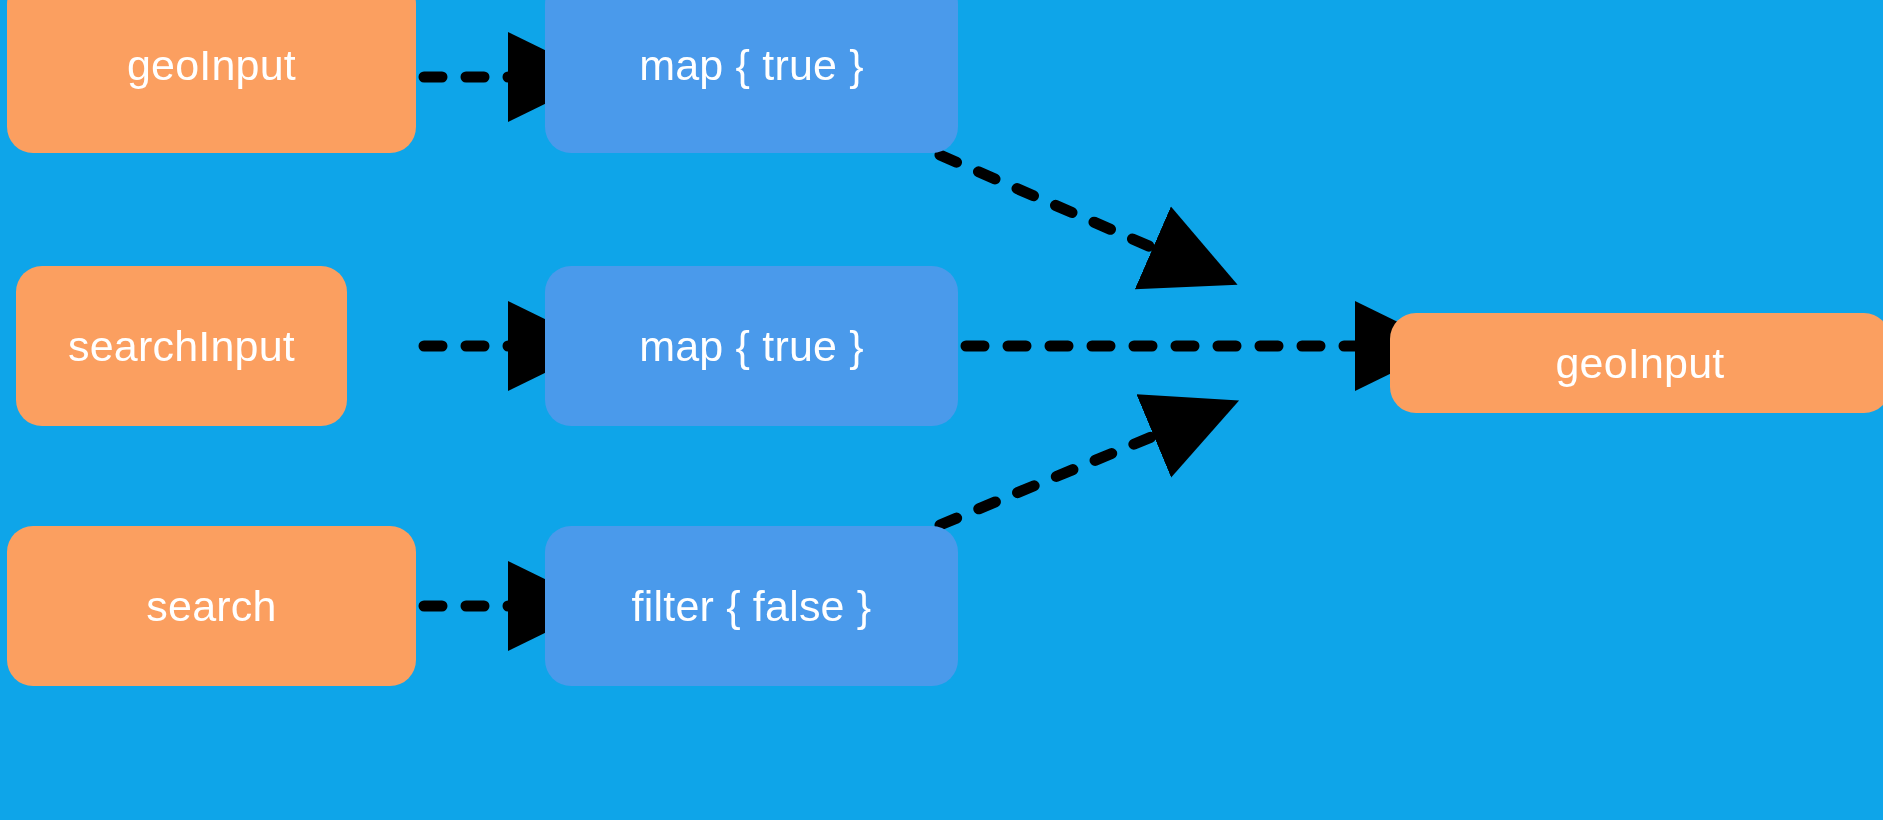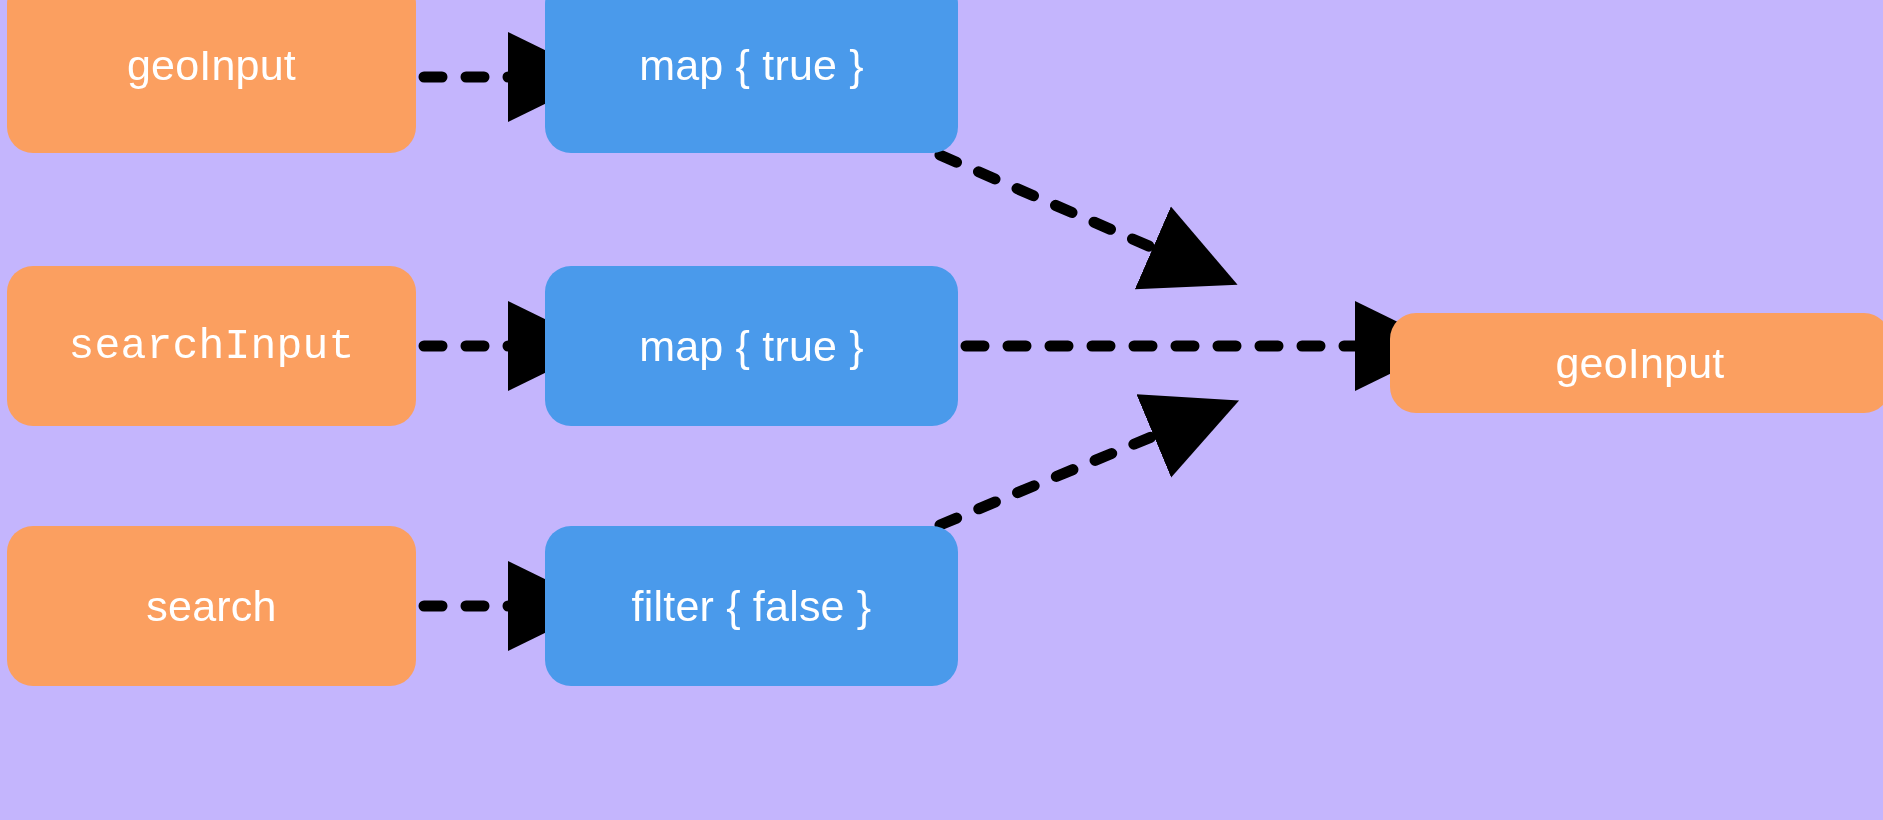--- a/index.html
+++ b/index.html
@@ -7,21 +7,21 @@
     padding: 0;
     background: #ffffff;
   }
   body {
     font-family: "Liberation Sans", sans-serif;
   }
   #diagram-canvas {
     position: relative;
     width: 1883px;
     height: 820px;
-    background: #c4b5fd;
+    background: #0ea5e9;
     overflow: hidden;
   }
   #edge-layer {
     position: absolute;
     left: 0;
     top: 0;
     width: 1883px;
     height: 820px;
   }
   .node {
@@ -70,21 +70,21 @@
   </svg>
 
   <div class="node" style="left:7px; top:-22px; width:409px; height:175px; background:#FB9F60;">
     <span class="node-label">geoInput</span>
   </div>
 
   <div class="node" style="left:545px; top:-22px; width:413px; height:175px; background:#4A9AEB;">
     <span class="node-label">map { true }</span>
   </div>
 
-  <div class="node" style="left:7px; top:266px; width:409px; height:160px; background:#FB9F60;font-family:Liberation Mono, monospace;">
+  <div class="node" style="left:16px; top:266px; width:331px; height:160px; background:#FB9F60;">
     <span class="node-label">searchInput</span>
   </div>
 
   <div class="node" style="left:545px; top:266px; width:413px; height:160px; background:#4A9AEB;">
     <span class="node-label">map { true }</span>
   </div>
 
   <div class="node" style="left:7px; top:526px; width:409px; height:160px; background:#FB9F60;">
     <span class="node-label">search</span>
   </div>

